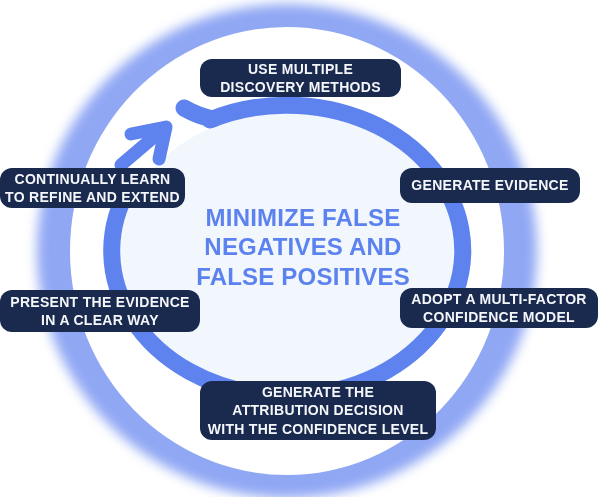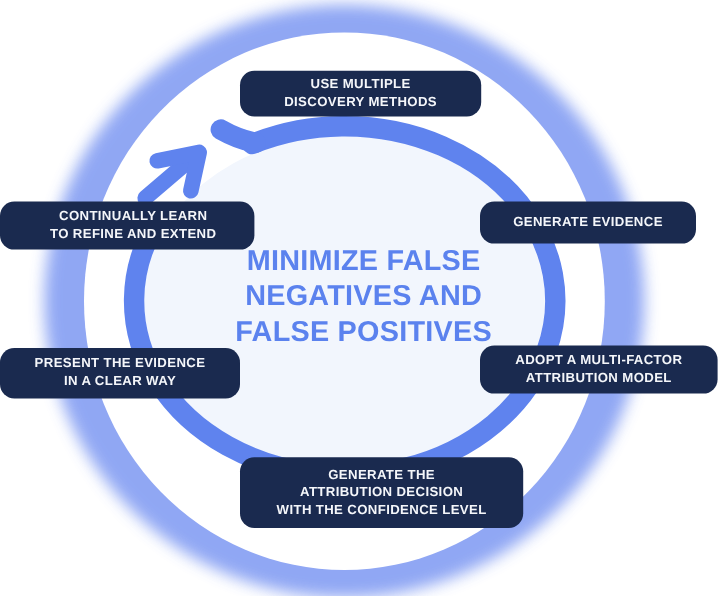--- a/index.html
+++ b/index.html
@@ -22,33 +22,33 @@
 
   .step-label {
     position: absolute;
     display: flex;
     align-items: center;
     justify-content: center;
     text-align: center;
     background: var(--label-bg, #1A2A4F);
     color: var(--label-text, #F4F6FA);
     border-radius: 12px;
-    font-size: 11px;
+    font-size: 14px;
     font-weight: 700;
     letter-spacing: .3px;
     line-height: 1.32;
     white-space: pre-line;
     z-index: 2;
   }
   #step-use-multiple { left: 200px; top: 59px;  width: 201px; height: 38px; }
   #step-collect      { left: 400px; top: 168px; width: 180px; height: 35px; }
   #step-adopt        { left: 400px; top: 288px; width: 198px; height: 40px; }
   #step-generate     { left: 200px; top: 381px; width: 236px; height: 59px; }
   #step-present      { left: 0px;   top: 290px; width: 200px; height: 42px; }
-  #step-continually  { left: 0px;   top: 168px; width: 202px; height: 40px; padding-left: 10px; }
+  #step-continually  { left: 0px;   top: 168px; width: 185px; height: 40px; }
 
   .center-text {
     position: absolute;
     left: 191px; top: 203px; width: 224px;
     text-align: center;
     color: var(--center-text, #5B82EE);
     font-size: 24px;
     font-weight: 700;
     letter-spacing: .2px;
     line-height: 1.22;
@@ -83,21 +83,21 @@
       <path class="cycle-arrow" d="M 131 134 L 166 127 L 159 159"></path>
     </g>
   </svg>
 
   <div class="step-label" id="step-use-multiple">USE MULTIPLE
 DISCOVERY METHODS</div>
 
   <div class="step-label" id="step-collect">GENERATE EVIDENCE</div>
 
   <div class="step-label" id="step-adopt">ADOPT A MULTI-FACTOR
-ATTRIBUTION MODEL</div>
+CONFIDENCE MODEL</div>
 
   <div class="step-label" id="step-generate">GENERATE THE
 ATTRIBUTION DECISION
 WITH THE CONFIDENCE LEVEL</div>
 
   <div class="step-label" id="step-present">PRESENT THE EVIDENCE
 IN A CLEAR WAY</div>
 
   <div class="step-label" id="step-continually">CONTINUALLY LEARN
 TO REFINE AND EXTEND</div>

